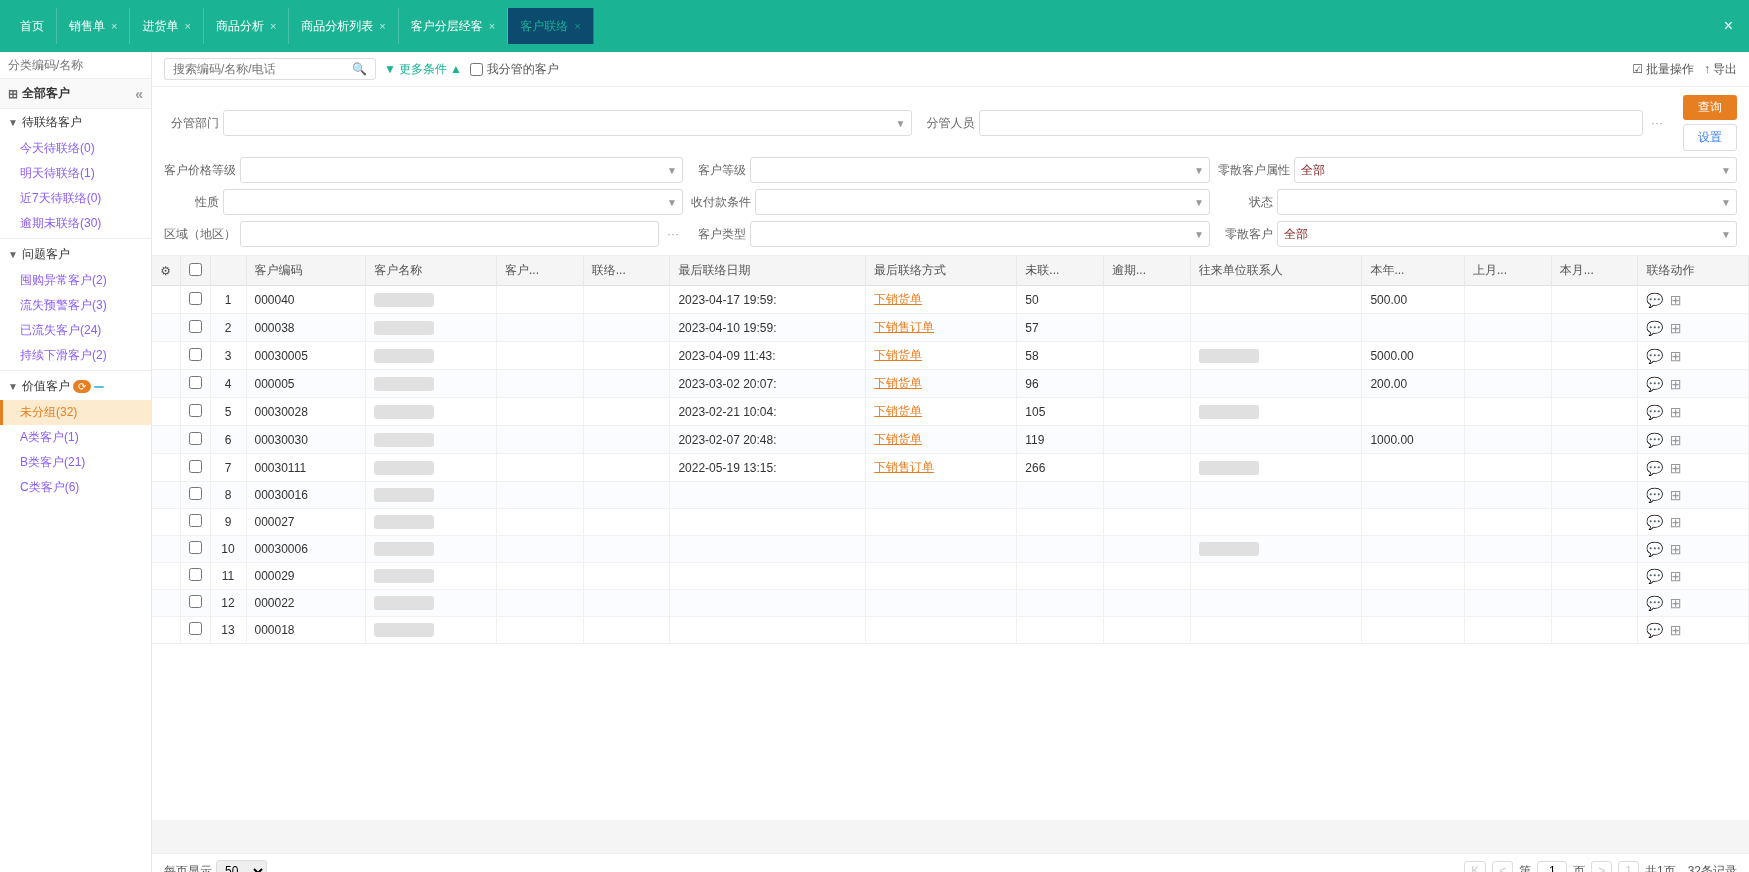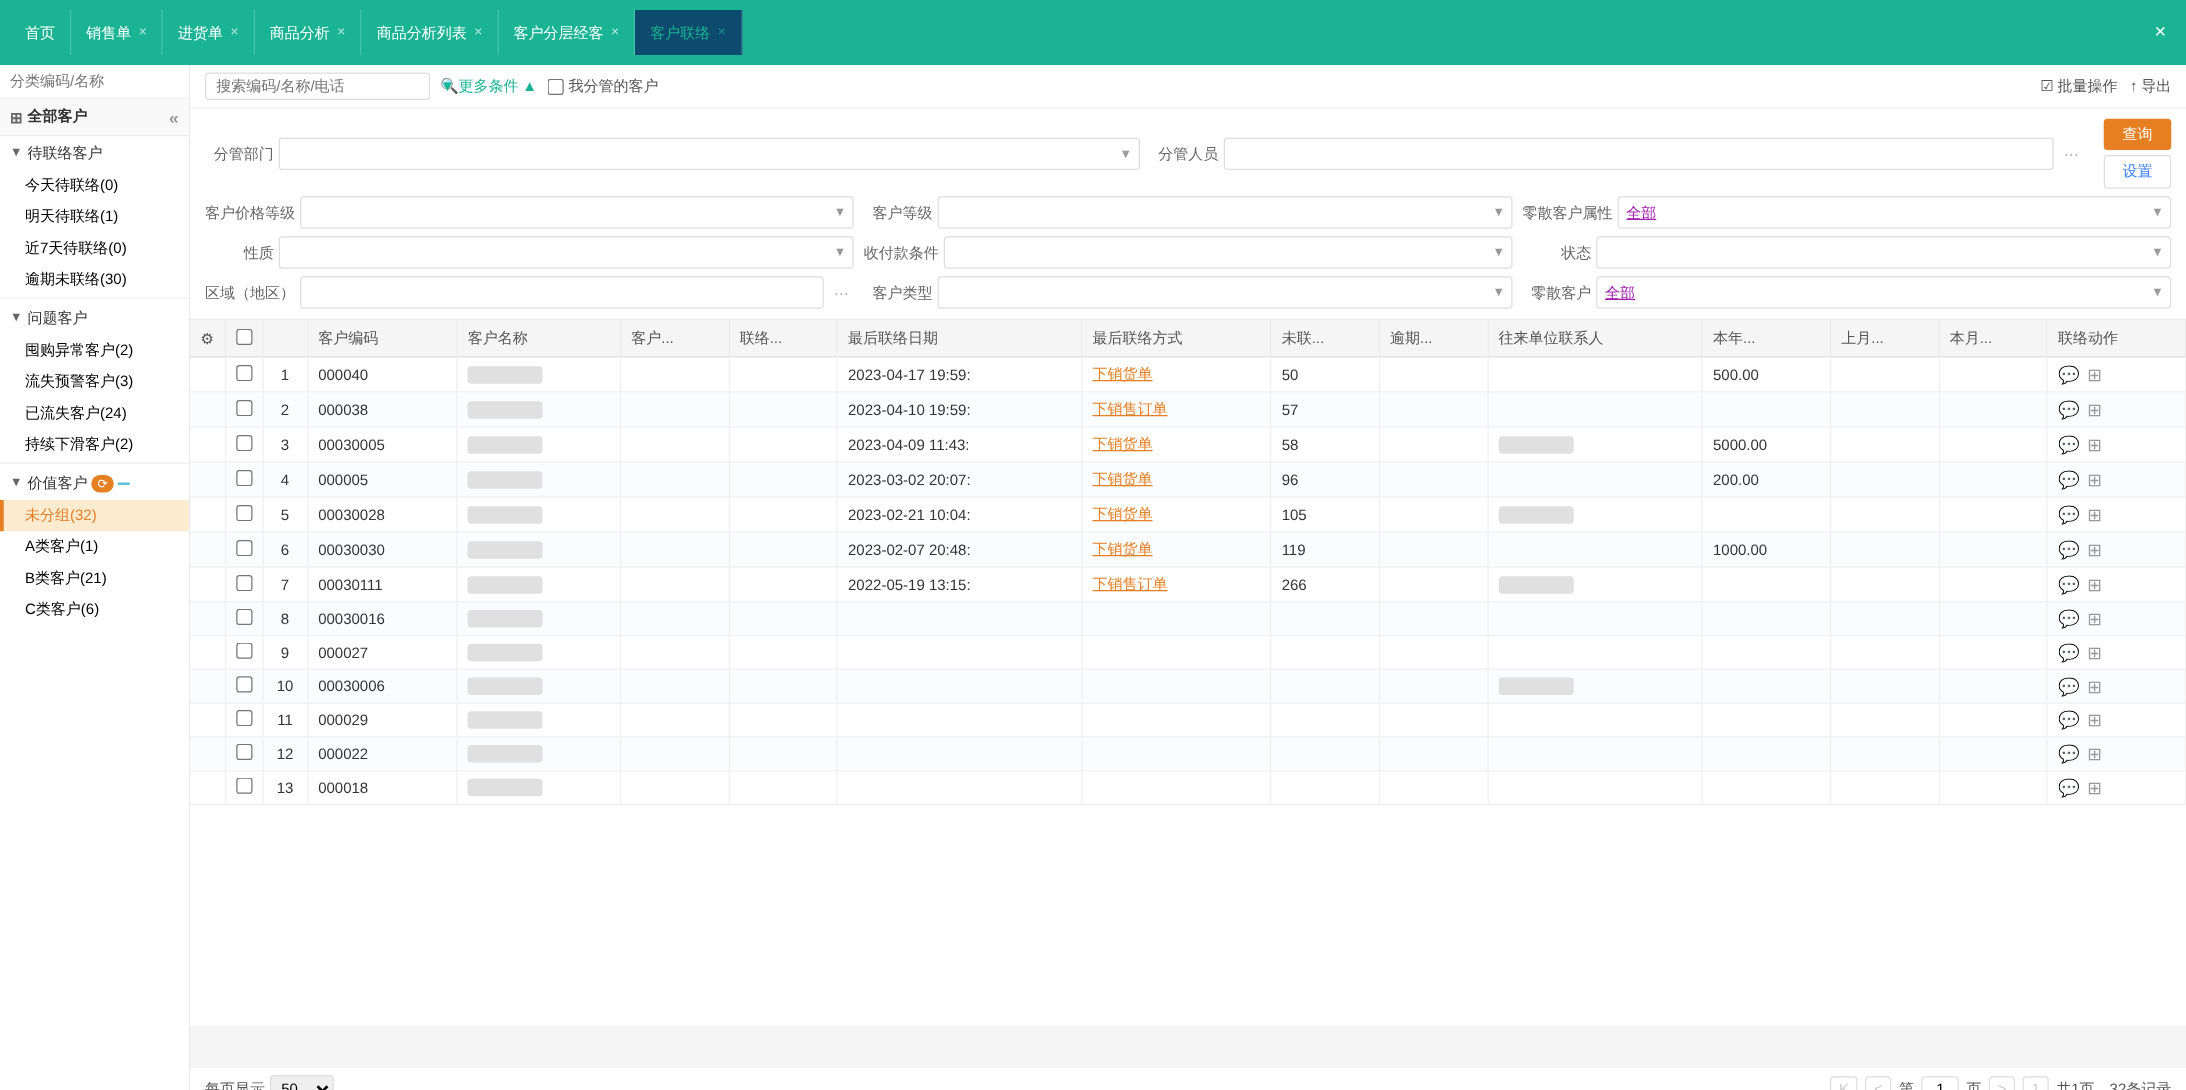--- a/index.html
+++ b/index.html
@@ -101,21 +101,21 @@
       font-size: 12px;
       cursor: pointer;
     }
     .sidebar-group-title .arrow {
       margin-right: 4px;
       font-size: 10px;
       color: #666;
     }
     .sidebar-item {
       padding: 4px 8px 4px 20px;
-      color: #000000;
+      color: #8b5cf6;
       cursor: pointer;
       font-size: 12px;
     }
     .sidebar-item.active {
       background: #fdebd0;
       color: #e67e22;
       border-left: 3px solid #e67e22;
       padding-left: 17px;
     }
     .sidebar-divider { height: 1px; background: #eee; margin: 2px 0; }
@@ -136,22 +136,21 @@
       background: #fff;
       border-bottom: 1px solid #eee;
       gap: 8px;
     }
     .filter-search-box {
       display: flex;
       align-items: center;
       border: 1px solid #ddd;
       border-radius: 3px;
       padding: 3px 8px;
-      width: 180px;
-      gap: 24px;
+      width: 212px;
     }
     .filter-search-box input {
       border: none; outline: none; font-size: 12px; flex: 1; color: #666;
     }
     .filter-more {
       display: flex;
       align-items: center;
       color: #1ab394;
       cursor: pointer;
       gap: 3px;
@@ -218,26 +217,25 @@
       display: flex;
       align-items: center;
     }
     .filter-select-wrap select {
       width: 100%;
       border: 1px solid #ddd;
       border-radius: 3px;
       padding: 3px 20px 3px 6px;
       outline: none;
       font-size: 12px;
-      color: #a21caf;
+      color: #7f1d1d;
       height: 26px;
       background: #fff;
       appearance: none;
       cursor: pointer;
-      text-decoration: underline;
     }
     .filter-select-arrow {
       position: absolute;
       right: 6px;
       color: #999;
       pointer-events: none;
       font-size: 10px;
     }
     .filter-btn-row {
       display: flex;

